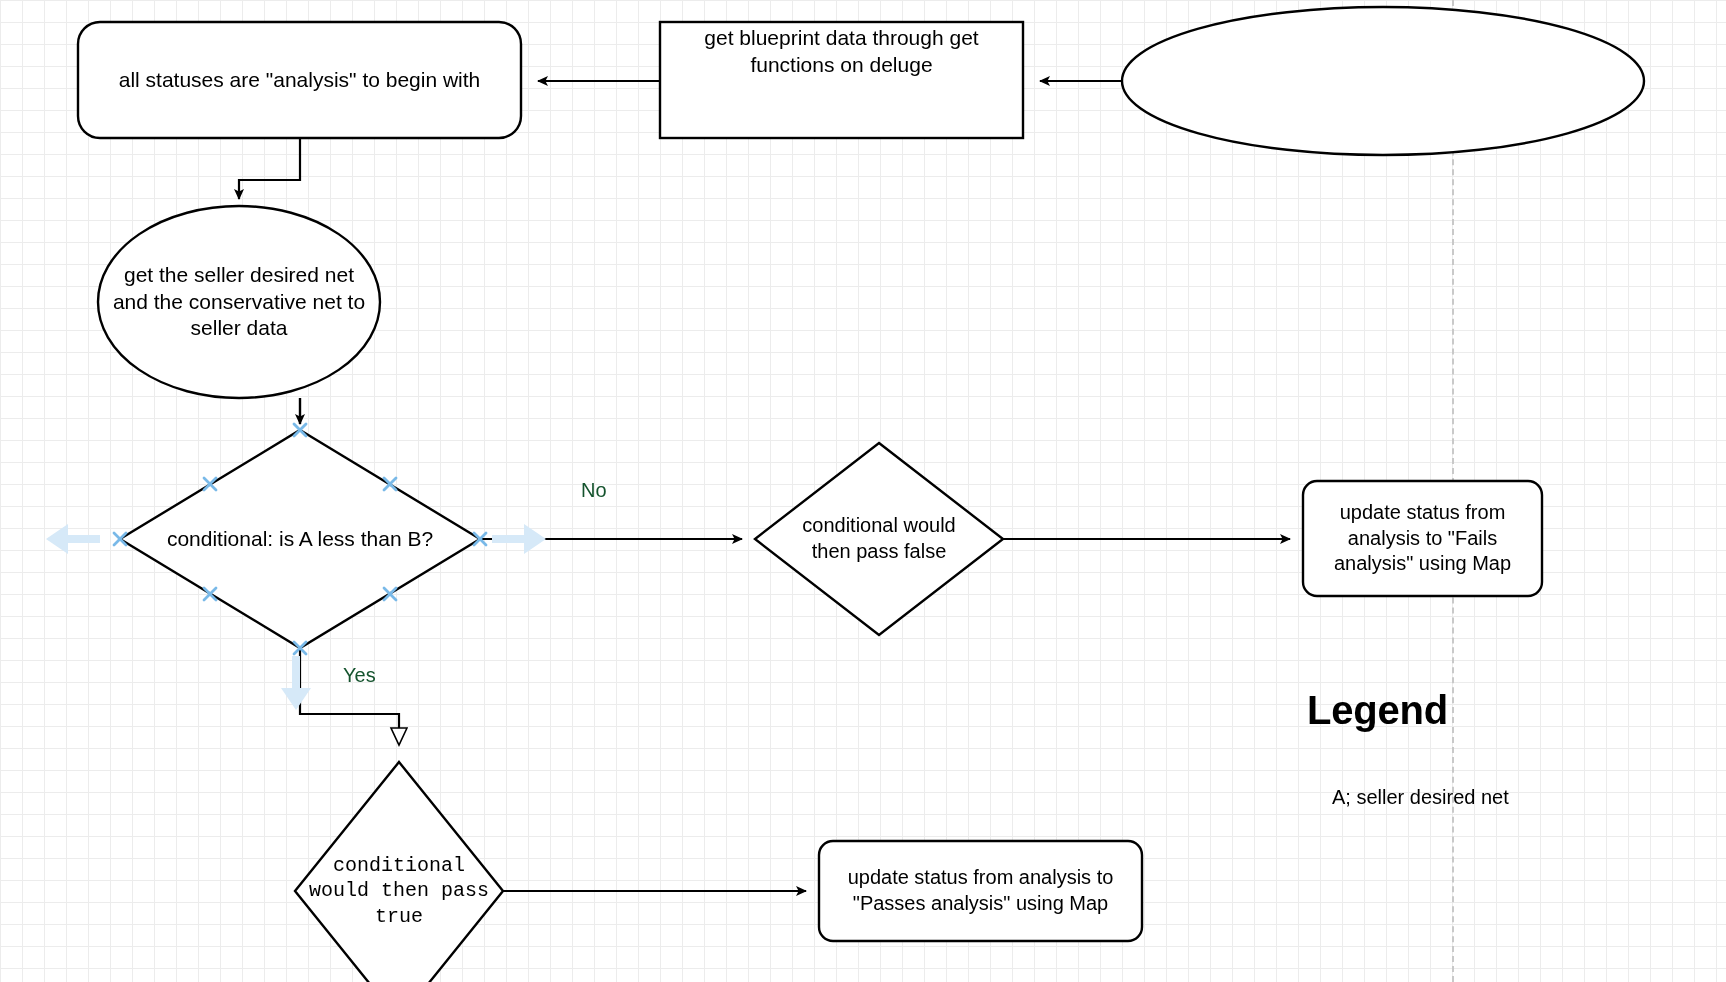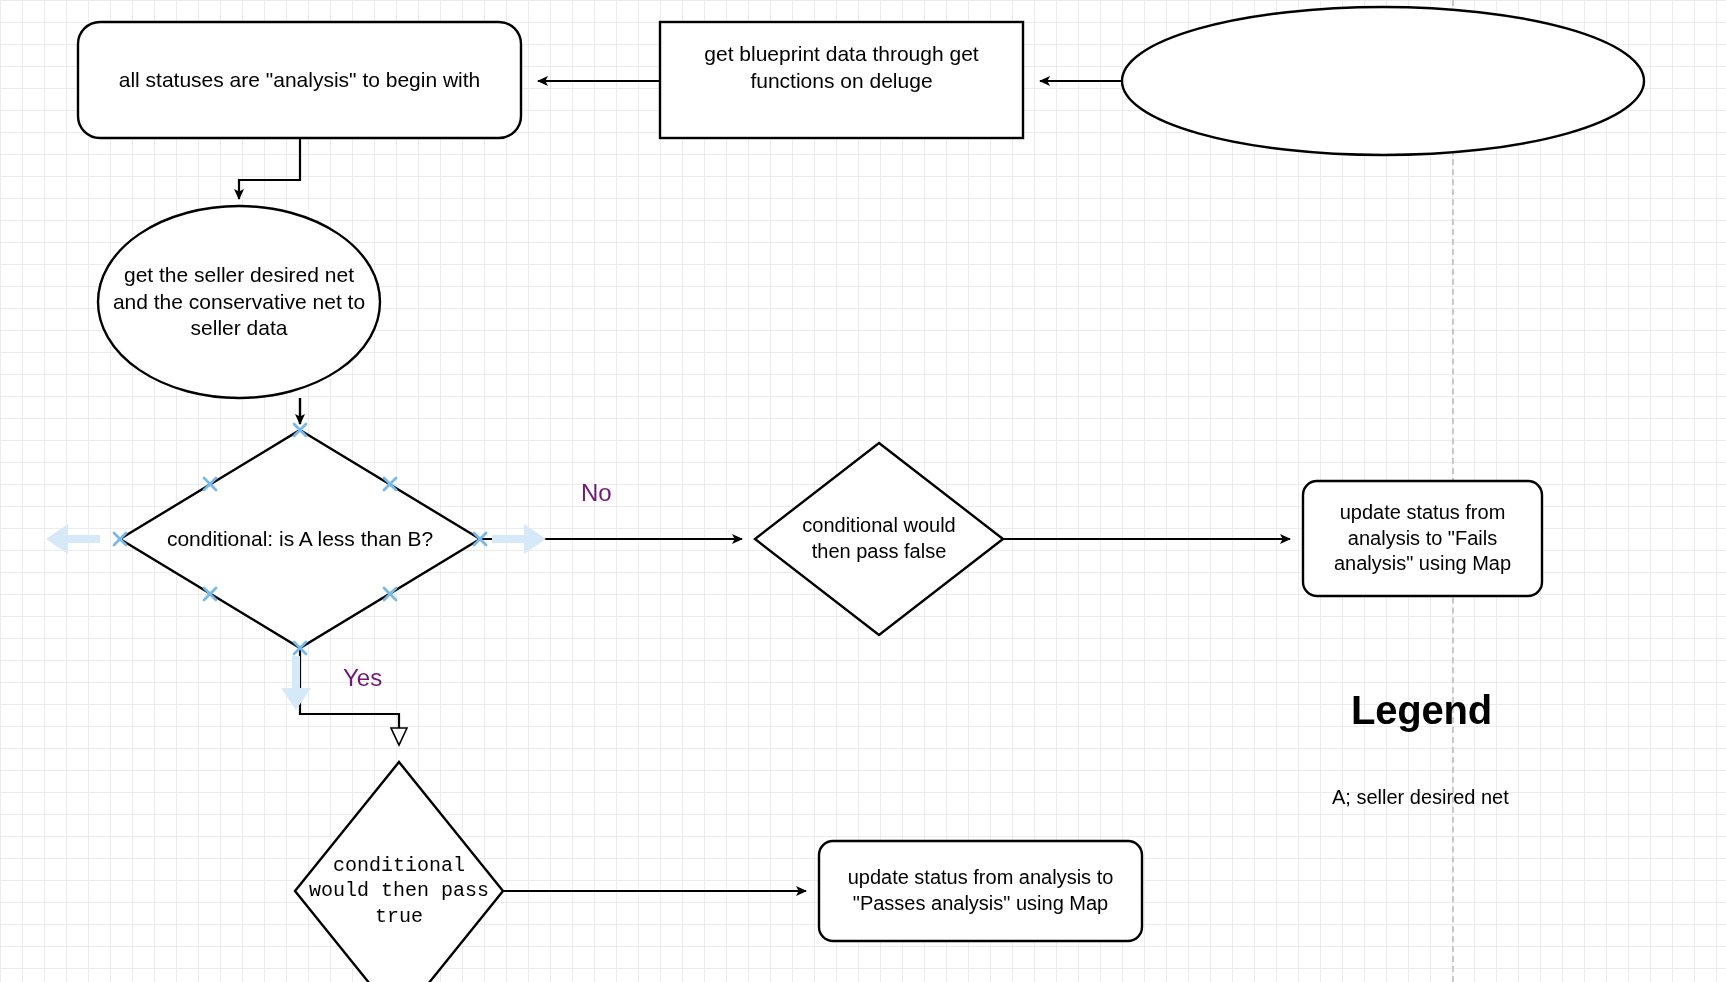--- a/index.html
+++ b/index.html
@@ -51,22 +51,22 @@
     justify-content: center;
     text-align: center;
     color: #000000;
     font-size: 21px;
     line-height: 1.28;
     pointer-events: none;
     white-space: pre-line;
   }
   .edge-label {
     position: absolute;
-    color: #701a75;
-    font-size: 24px;
+    color: #14532d;
+    font-size: 20px;
     background: transparent;
   }
   .legend-title {
     position: absolute;
     font-size: 40px;
     font-weight: bold;
     color: #000000;
     letter-spacing: -0.2px;
   }
   .legend-line {
@@ -169,37 +169,37 @@
       </g>
       <g>
         <line x1="294" y1="642" x2="306" y2="654"></line>
           <line x1="306" y1="642" x2="294" y2="654"></line>
       </g>
     </g>
   </svg>
 
   <div class="shape-text" style="left:88px; top:22px; width:423px; height:116px;">all statuses are "analysis" to begin with</div>
 
-  <div class="shape-text" style="left:668px; top:26px; width:347px; height:84px;">get blueprint data through get functions on deluge</div>
+  <div class="shape-text" style="left:668px; top:10px; width:347px; height:84px;">get blueprint data through get functions on deluge</div>
 
 
   <div class="shape-text" style="left:105px; top:242px; width:268px; height:120px;">get the seller desired net and the conservative net to seller data</div>
 
   <div class="shape-text" style="left:781px; top:505px; width:196px; height:68px; font-size:20px;">conditional would then pass false</div>
 
   <div class="shape-text" style="left:160px; top:499px; width:280px; height:80px;">conditional: is A less than B?</div>
 
   <div class="shape-text" style="left:1309px; top:481px; width:227px; height:115px; font-size:20px;">update status from analysis to "Fails analysis" using Map</div>
 
   <div class="shape-text" style="left:305px; top:845px; width:188px; height:92px; font-size:20px;font-family:Liberation Mono, monospace;">conditional would then pass true</div>
 
   <div class="shape-text" style="left:825px; top:841px; width:311px; height:100px; font-size:20px;">update status from analysis to "Passes analysis" using Map</div>
 
   <div class="edge-label" style="left:581px; top:479px;">No</div>
 
   <div class="edge-label" style="left:327px; top:664px;margin-left:16px;">Yes</div>
 
-  <div class="legend-title" style="left:1307px; top:688px;margin-left:44px;">Legend</div>
+  <div class="legend-title" style="left:1307px; top:688px;">Legend</div>
 
   <div class="legend-line" style="left:1307px; top:784px; width:260px;margin-left:25px;">A; seller desired net</div>
 
 
 </div>
 
 </body></html>

